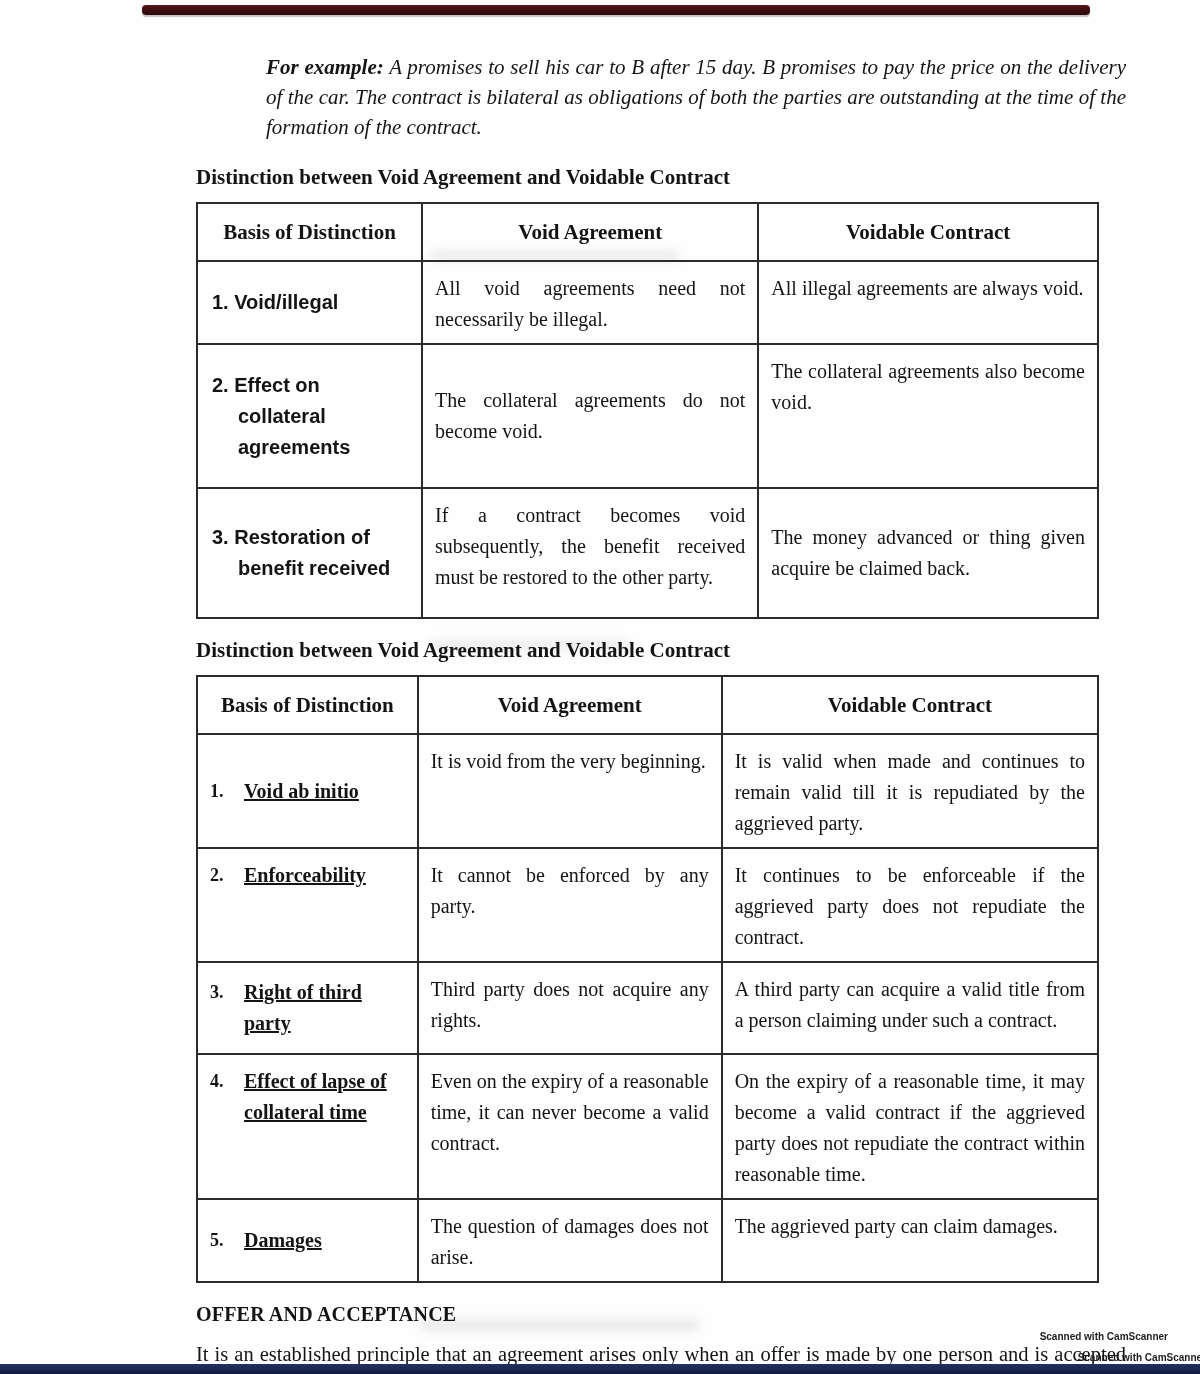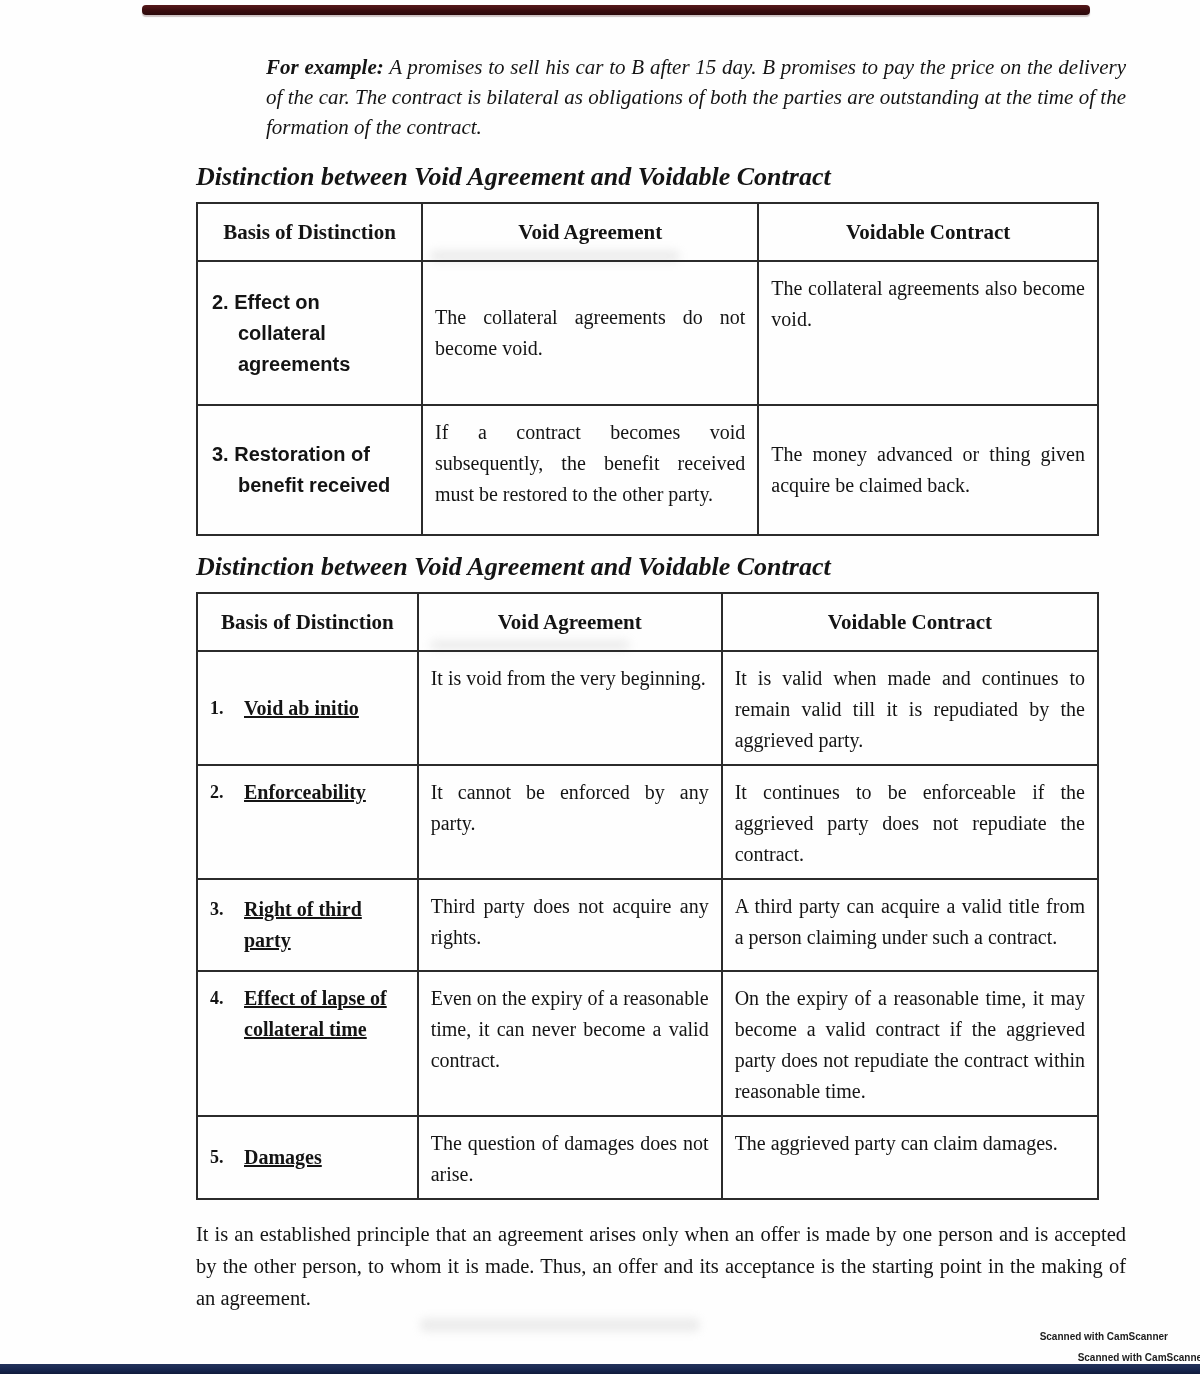--- a/index.html
+++ b/index.html
@@ -47,24 +47,23 @@
     font-size: 21px;
     line-height: 30px;
     font-style: italic;
     text-align: justify;
   }
   .example-lead {
     font-weight: bold;
   }
   .section-heading {
     margin: 0 0 12px 0;
-    font-size: 26px;
+    font-size: 21px;
     font-weight: bold;
     line-height: 26px;
-    font-style: italic;
   }
   .caps-heading {
     margin: 20px 0 12px 0;
     font-size: 20px;
     font-weight: bold;
     letter-spacing: 0.2px;
   }
   .body-paragraph {
     margin: 0 0 14px 0;
     width: 930px;
@@ -172,20 +171,27 @@
         <col style="width:347px">
       </colgroup>
       <thead>
         <tr>
           <th>Basis of Distinction</th>
           <th>Void Agreement</th>
           <th>Voidable Contract</th>
         </tr>
       </thead>
       <tbody>
+        <tr style="height:76px">
+          <td class="t1-basis">
+              <span class="hang">1. Void/illegal</span>
+            </td>
+          <td class="cell-justify v-top">All void agreements need not necessarily be illegal.</td>
+          <td class="cell-justify v-top">All illegal agreements are always void.</td>
+        </tr>
         <tr style="height:144px">
           <td class="t1-basis">
               <span class="hang">2. Effect on collateral agreements</span>
             </td>
           <td class="cell-justify">The collateral agreements do not become void.</td>
           <td class="cell-justify v-top">The collateral agreements also become void.</td>
         </tr>
         <tr style="height:130px">
           <td class="t1-basis">
               <span class="hang">3. Restoration of benefit received</span>
@@ -258,20 +264,21 @@
                 <span class="num">5.</span>
                 <span class="label">Damages</span>
               </span>
           </td>
           <td class="cell-justify v-top">The question of damages does not arise.</td>
           <td class="cell-justify v-top">The aggrieved party can claim damages.</td>
         </tr>
       </tbody>
     </table>
 
+    <h3 class="caps-heading">OFFER AND ACCEPTANCE</h3>
 
     <p class="body-paragraph">It is an established principle that an agreement arises only when an offer is made by one person and is accepted by the other person, to whom it is made. Thus, an offer and its acceptance is the starting point in the making of an agreement.</p>
 
   </div>
 
   <div class="watermark watermark-1">Scanned with CamScanner</div>
   <div class="watermark watermark-2">Scanned with CamScanner</div>
 
   <div class="bottom-bar"></div>
 

